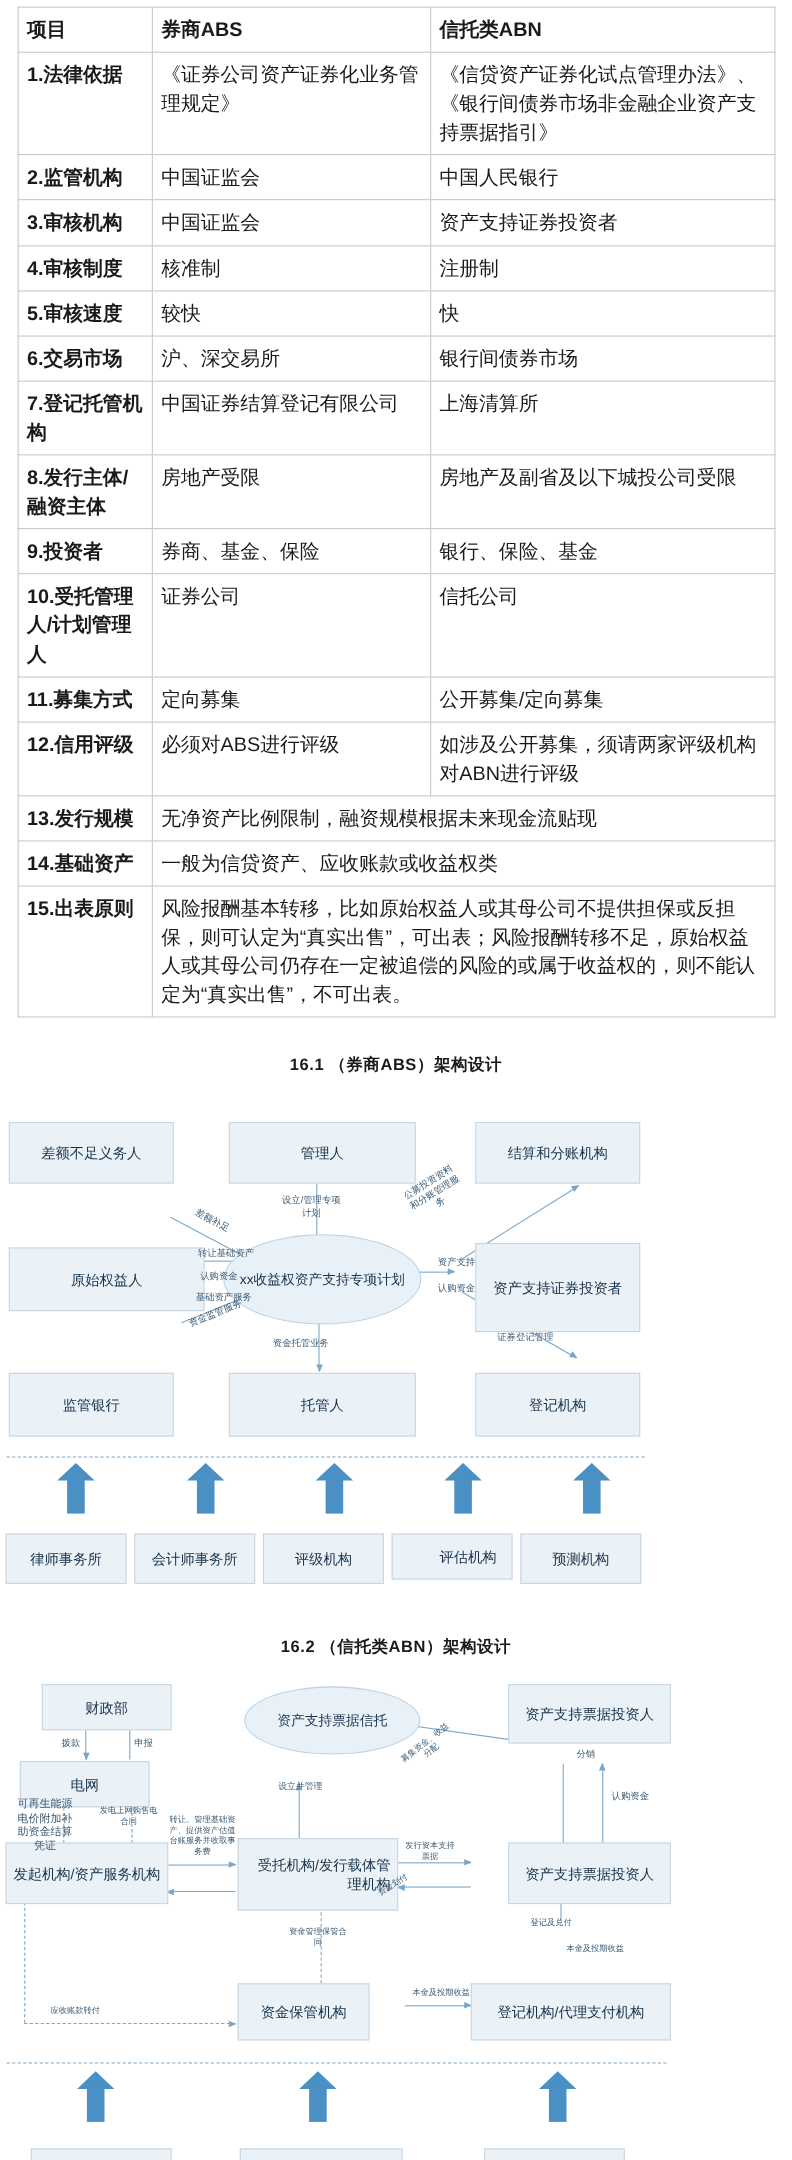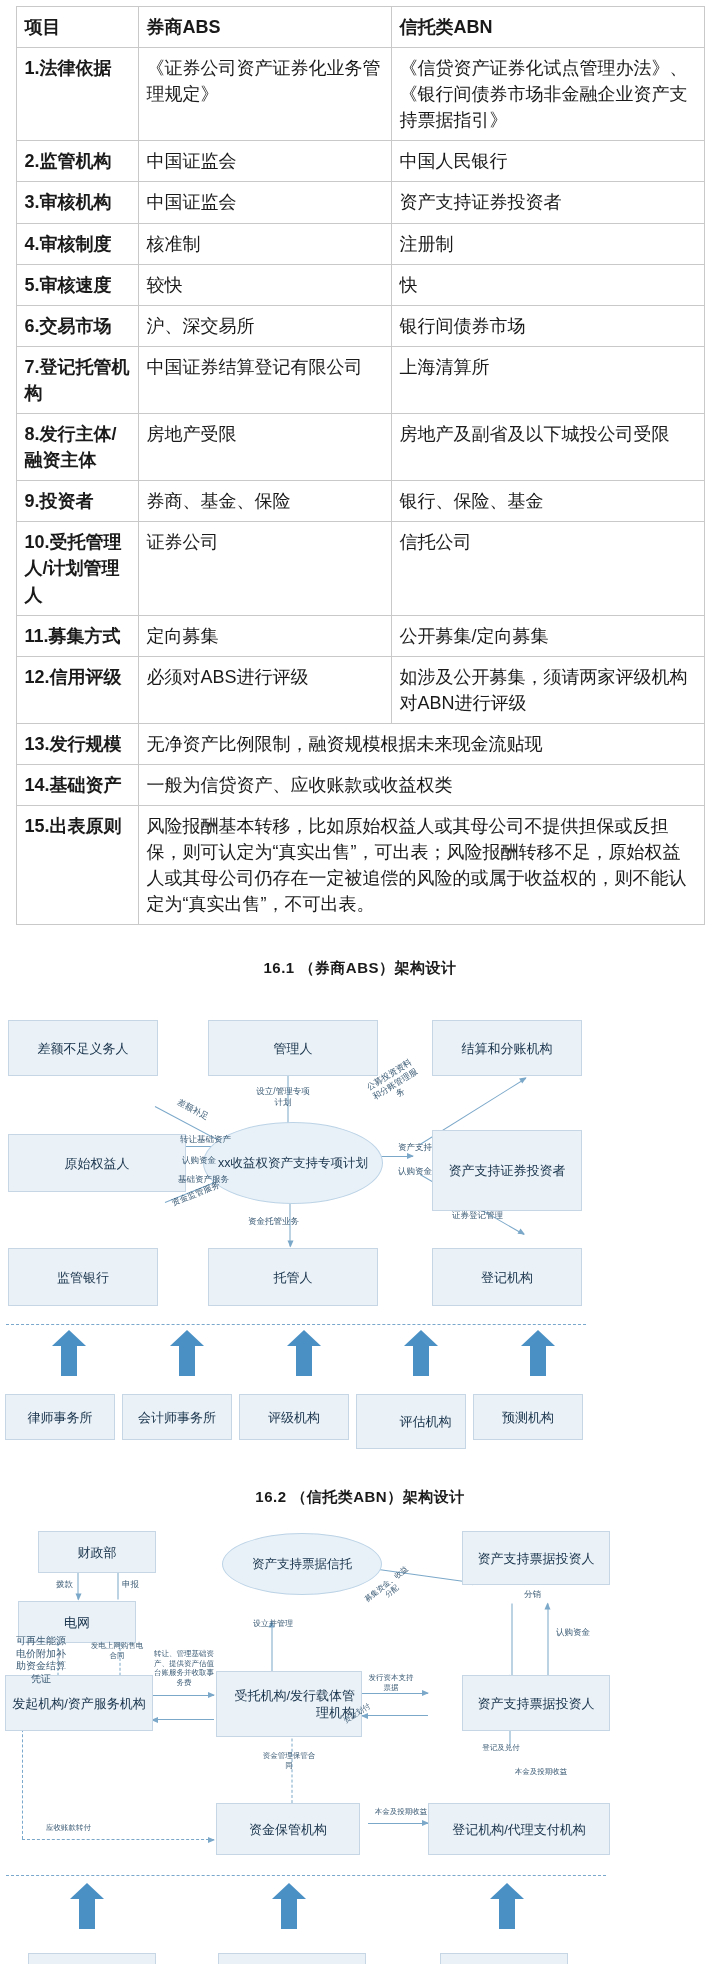--- a/index.html
+++ b/index.html
@@ -293,21 +293,21 @@
     <div class="arrow-up" style="left:521px;top:336px;">
         <div class="head"></div>
         <div class="stem"></div>
       </div>
   </div>
 
   <div class="diagram" style="height:60px;">
     <div class="node" style="left:5px;top:0;width:110px;height:46px;">律师事务所</div>
     <div class="node" style="left:122px;top:0;width:110px;height:46px;">会计师事务所</div>
     <div class="node" style="left:239px;top:0;width:110px;height:46px;">评级机构</div>
-    <div class="node" style="left:356px;top:0;width:110px;height:55px;padding-left:35px;">评估机构</div>
+    <div class="node" style="left:356px;top:0;width:110px;height:42px;padding-left:35px;">评估机构</div>
     <div class="node" style="left:473px;top:0;width:110px;height:46px;">预测机构</div>
   </div>
 
   <div class="sec-title">16.2 （信托类ABN）架构设计</div>
 
   <div class="diagram" style="height:430px;">
 
     <div class="conn" style="left:78px;top:38px;width:38px;transform:rotate(90deg);transform-origin:left center;"></div>
     <div class="conn" style="left:118px;top:76px;width:38px;transform:rotate(-90deg);transform-origin:left center;"></div>
 
@@ -339,21 +339,21 @@
     <div class="node" style="left:38px;top:8px;width:118px;height:42px;">财政部</div>
     <div class="node" style="left:18px;top:78px;width:118px;height:42px;">电网</div>
     <div class="node" style="left:5px;top:152px;width:148px;height:56px;">发起机构/资产服务机构</div>
 
     <div class="ellipse" style="left:222px;top:10px;width:160px;height:62px;">资产支持票据信托</div>
     <div class="node" style="left:216px;top:148px;width:146px;height:66px;">受托机构/发行载体管理机构</div>
 
     <div class="node" style="left:462px;top:8px;width:148px;height:54px;">资产支持票据投资人</div>
     <div class="node" style="left:462px;top:152px;width:148px;height:56px;">资产支持票据投资人</div>
 
-    <div class="node" style="left:216px;top:280px;width:144px;height:52px;">资金保管机构</div>
+    <div class="node" style="left:216px;top:280px;width:120px;height:52px;">资金保管机构</div>
     <div class="node" style="left:428px;top:280px;width:182px;height:52px;">登记机构/代理支付机构</div>
 
     <div class="lbl" style="left:56px;top:56px;">拨款</div>
     <div class="lbl" style="left:122px;top:56px;">申报</div>
     <div class="lbl w" style="left:14px;top:112px;font-size:10px;">可再生能源电价附加补助资金结算凭证</div>
     <div class="lbl w" style="left:90px;top:118px;font-size:7.5px;">发电上网购售电合同</div>
     <div class="lbl w" style="left:152px;top:126px;width:64px;font-size:7.5px;">转让、管理基础资产、提供资产估值台账服务并收取事务费</div>
     <div class="lbl w" style="left:246px;top:96px;font-size:8px;">设立并管理</div>
     <div class="lbl w" style="left:368px;top:72px;transform:rotate(-38deg);font-size:7.5px;">募集资金、收益分配</div>
     <div class="lbl w" style="left:368px;top:150px;width:46px;font-size:7.5px;">发行资本支持票据</div>

